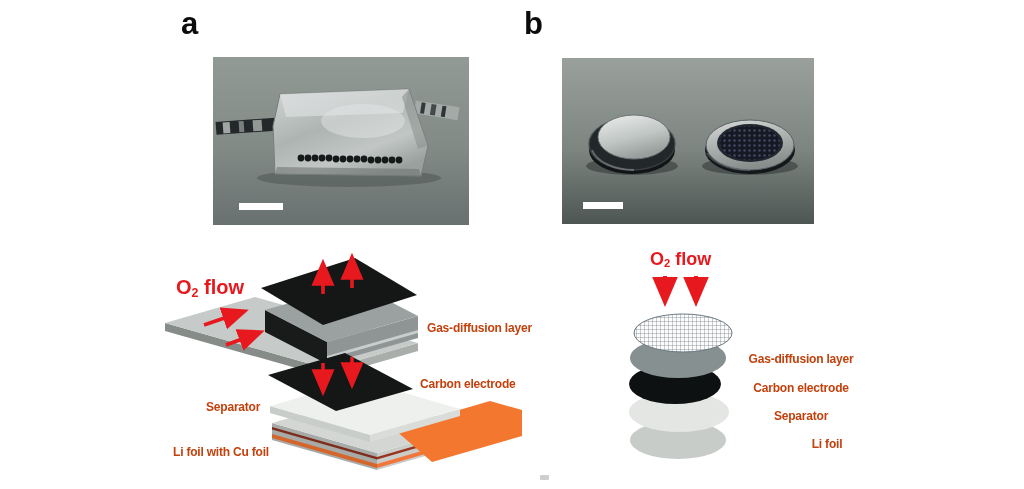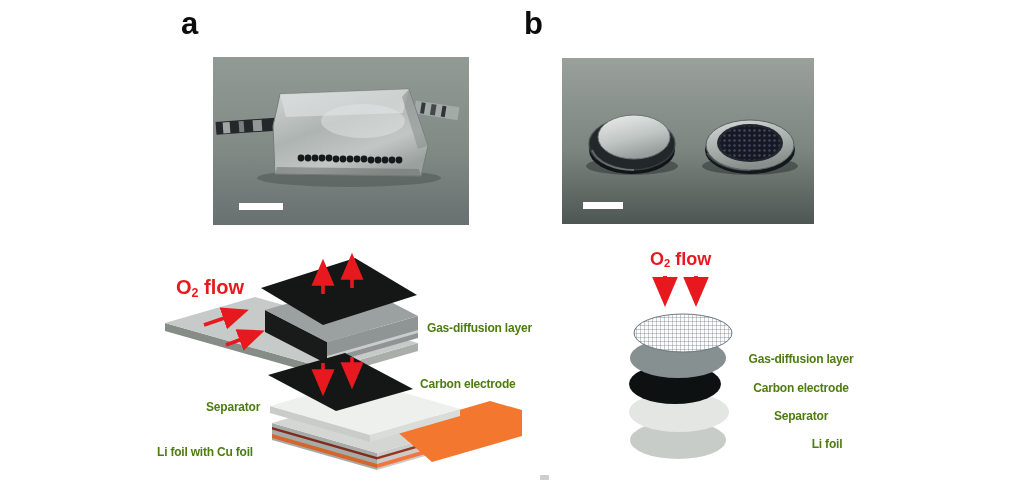--- a/index.html
+++ b/index.html
@@ -1,21 +1,21 @@
 <!DOCTYPE html>
 <html><head>
 <meta charset="utf-8">
 <style>
   html,body{margin:0;padding:0;background:#ffffff;}
   .figure{position:relative;width:1024px;height:489px;background:#fff;overflow:hidden;
           font-family:"Liberation Sans","DejaVu Sans",sans-serif;}
   .panel-letter{position:absolute;font-size:31px;font-weight:700;color:#0c0c0c;line-height:1;}
   .photo{position:absolute;overflow:hidden;}
   .diagram{position:absolute;}
-  .layer-label{position:absolute;font-size:12px;font-weight:700;color:#4d7c0f;
+  .layer-label{position:absolute;font-size:12px;font-weight:700;color:#c2410c;
                letter-spacing:-0.2px;white-space:nowrap;line-height:1.1;}
   .layer-label.centered{text-align:center;width:126px;}
   .o2{position:absolute;color:#e8191e;font-weight:700;white-space:nowrap;line-height:1;}
   .o2 .subn{font-size:0.62em;vertical-align:-0.22em;}
   .artifact{position:absolute;left:540px;top:475px;width:9px;height:5px;
             background:#8f959a;opacity:0.45;border-radius:1px;}
   svg{display:block;}
 </style>
 </head>
 <body>
@@ -189,21 +189,21 @@
       </g>
     </svg>
   </div>
 
   <div class="o2" style="left:176px;top:277px;font-size:20px">
     <span>O</span><span class="subn">2</span><span> flow</span>
   </div>
   <div class="layer-label" style="left:427px;top:322px">Gas-diffusion layer</div>
   <div class="layer-label" style="left:420px;top:378px">Carbon electrode</div>
   <div class="layer-label" style="left:206px;top:401px">Separator</div>
-  <div class="layer-label" style="left:157px;top:446px">Li foil with Cu foil</div>
+  <div class="layer-label" style="left:173px;top:446px">Li foil with Cu foil</div>
 
   <div class="diagram" style="left:560px;top:245px;width:360px;height:244px">
     <svg width="360" height="244" viewBox="0 0 360 244">
       <defs>
         <marker id="ahB" orient="auto" markerWidth="9" markerHeight="9" refX="5.5" refY="3.2">
           <path d="M0,0 L7.5,3.2 L0,6.4 Z" fill="#e8191e"></path>
         </marker>
         <pattern id="meshgrid" width="4" height="4" patternUnits="userSpaceOnUse">
           <path d="M0,0 H4 M0,0 V4" stroke="#68737c" stroke-width="0.7" fill="none"></path>
         </pattern>

